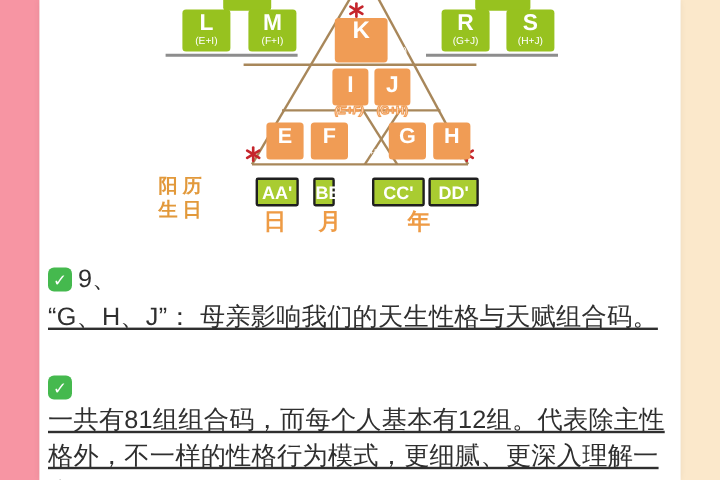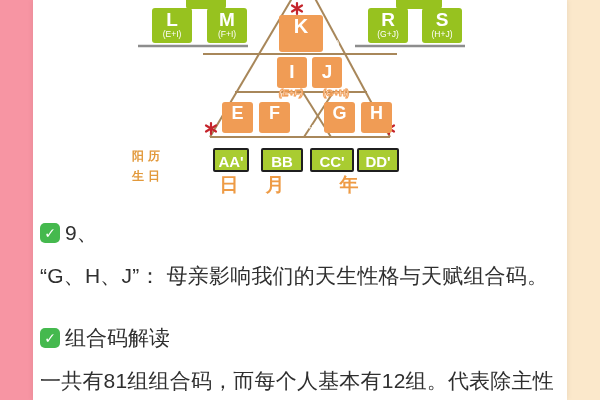--- a/index.html
+++ b/index.html
@@ -44,30 +44,30 @@
            -webkit-text-stroke:0.9px var(--orange);
            text-shadow:0 0 1px var(--orange),0 0 1px var(--orange);}
 
   .datebox{position:absolute;top:148px;height:24px;background:var(--date_green);
            border:2px solid #1f1f1f;border-radius:2px;color:#fff;
            font-weight:bold;font-size:15px;text-align:center;line-height:23px;
            box-sizing:border-box;}
   .datechar{position:absolute;top:172px;width:20px;text-align:center;
             font-size:19px;font-weight:bold;color:var(--datechar);}
   .birthnote{position:absolute;left:132px;top:146px;color:var(--note);
-             font-size:12px;line-height:20px;letter-spacing:4px;font-weight:bold;
+             font-size:16px;line-height:20px;letter-spacing:4px;font-weight:bold;
              font-family:"Liberation Serif","DejaVu Serif",serif;}
 
   
   .content{position:absolute;left:40px;top:219px;width:528px;color:var(--text);}
   .sec-head{display:flex;align-items:center;font-size:21px;line-height:28px;}
   .check{width:20px;height:20px;background:var(--check);border-radius:5px;color:#fff;
          font-size:14px;font-weight:bold;display:flex;align-items:center;
          justify-content:center;margin-right:5px;flex:0 0 auto;}
-  .sec-body{font-size:21px;line-height:30px;margin-top:14px;letter-spacing:0.2px;}
+  .sec-body{font-size:21px;line-height:30px;margin-top:3px;letter-spacing:0.2px;text-decoration:underline;}
   .nowrap{white-space:nowrap;}
   .sec2{margin-top:33px;}
 </style>
 </head>
 <body>
 
 <div class="strip strip-left"></div>
 <div class="strip strip-right"></div>
 <div class="card"></div>
 
@@ -129,21 +129,21 @@
     <div class="oletter">K</div>
     <div class="olabel">(I+J)</div>
   </div>
   <div class="obox ibox">
     <div class="oletter">I</div>
   </div>
   <div class="obox jbox">
     <div class="oletter">J</div>
   </div>
   <div class="ojlabel" style="left:269px;font-style:italic;">(E+F)</div>
-  <div class="ojlabel" style="left:305px;text-align:right;">(G+H)</div>
+  <div class="ojlabel" style="left:305px;">(G+H)</div>
 
   <div class="obox brow ebox">
     <div class="oletter">E</div>
     <div class="olabel">A+A'</div>
   </div>
   <div class="obox brow fbox">
     <div class="oletter">F</div>
     <div class="olabel">B+B'</div>
   </div>
   <div class="obox brow gxbox">
@@ -153,33 +153,32 @@
   <div class="obox brow hbox">
     <div class="oletter">H</div>
     <div class="olabel">D+D'</div>
   </div>
 
   <div class="birthnote">
     <div>阳历</div>
     <div>生日</div>
   </div>
   <div class="datebox" style="left:213px;width:36px;">AA'</div>
-  <div class="datebox" style="left:261px;width:42px;">BB</div>
+  <div class="datebox" style="left:261px;width:18px;">BB</div>
   <div class="datebox" style="left:310px;width:44px;">CC'</div>
   <div class="datebox" style="left:357px;width:42px;">DD'</div>
   <div class="datechar" style="left:219px;">日</div>
   <div class="datechar" style="left:265px;">月</div>
   <div class="datechar" style="left:339px;">年</div>
 </div>
 
 <div class="content">
   <div class="sec-head">
     <span class="check">✓</span>
     <span>9、</span>
   </div>
   <div class="sec-body nowrap">“G、H、J”： 母亲影响我们的天生性格与天赋组合码。</div>
 
   <div class="sec-head sec2">
     <span class="check">✓</span>
-    <span>组合码解读</span>
   </div>
   <div class="sec-body">一共有81组组合码，而每个人基本有12组。代表除主性格外，不一样的性格行为模式，更细腻、更深入理解一个人</div>
 </div>
 
 </body></html>

